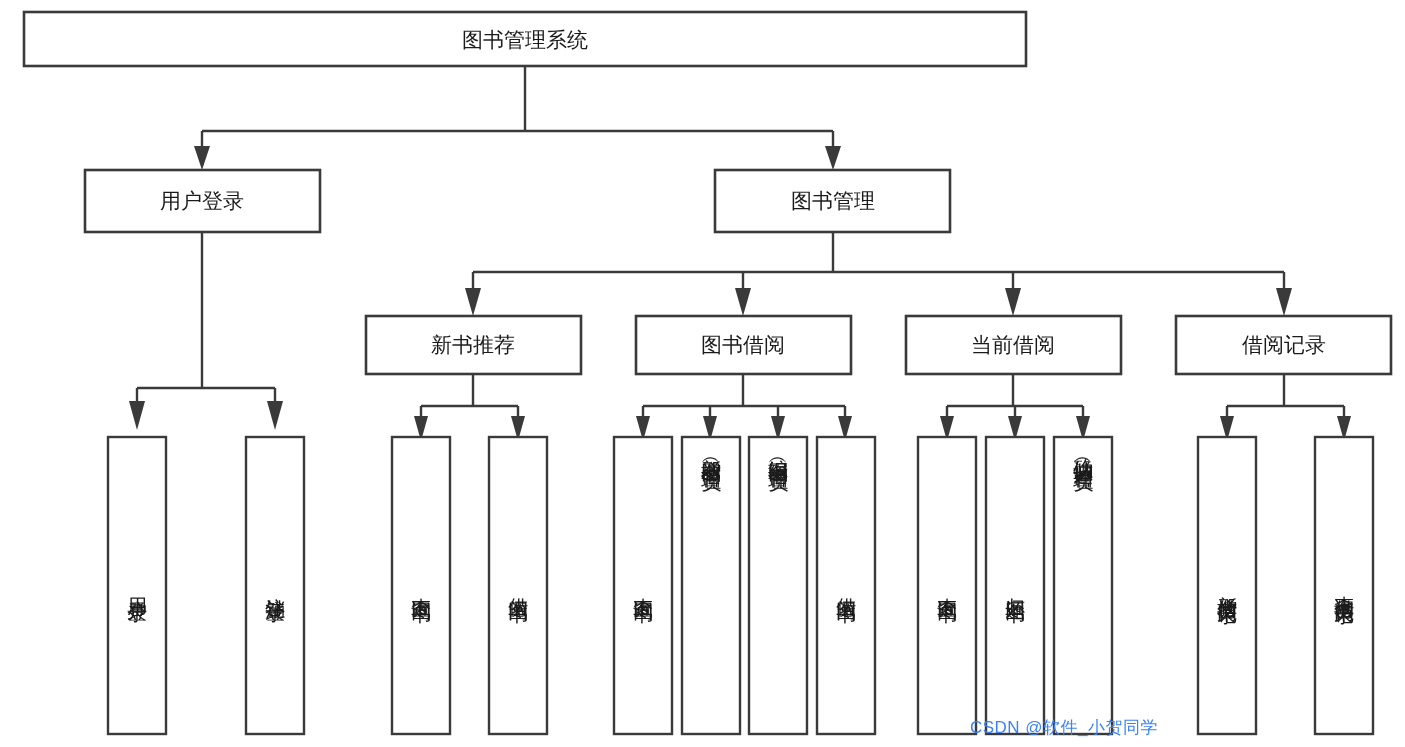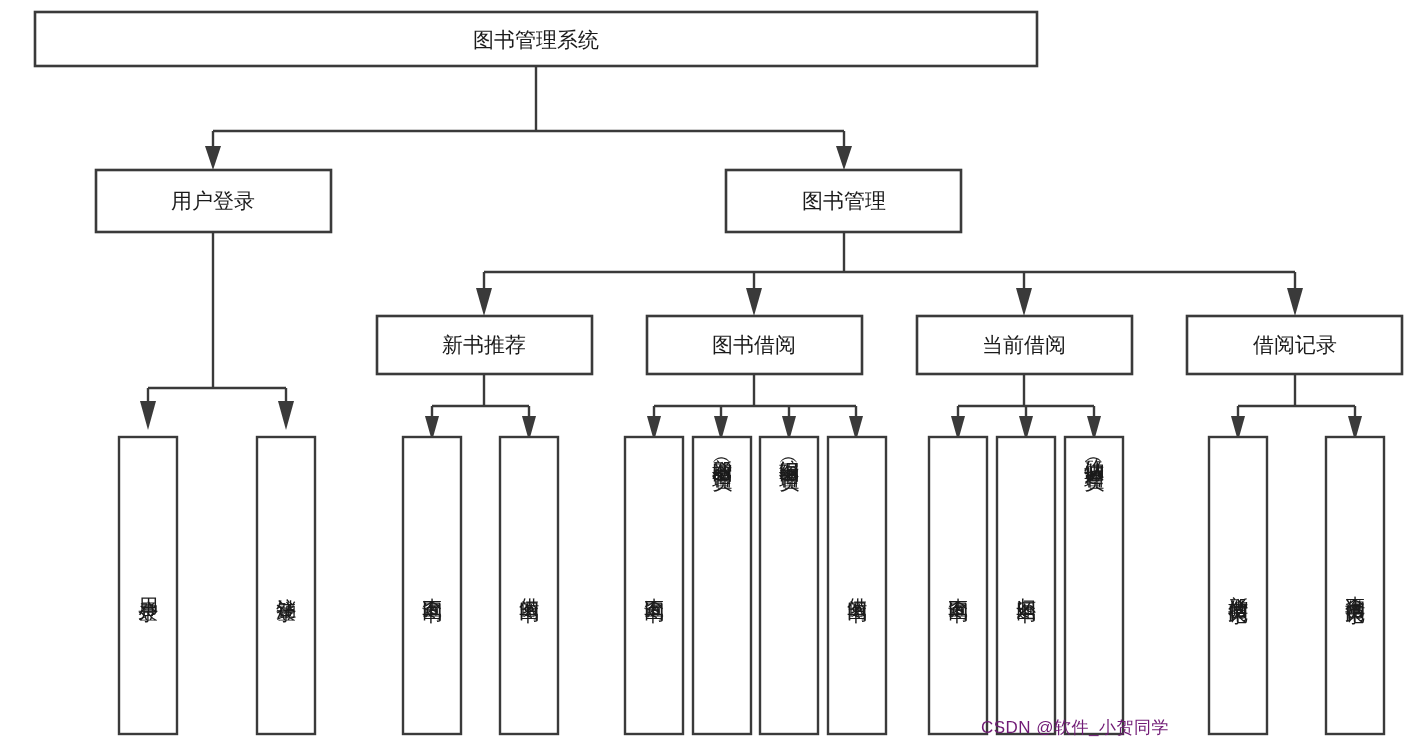--- a/index.html
+++ b/index.html
@@ -9,21 +9,21 @@
   }
   body {
     width: 1405px;
     height: 747px;
     font-family: "Liberation Sans", "DejaVu Sans", sans-serif;
     overflow: hidden;
     position: relative;
   }
   #diagram-root {
     position: absolute;
-    left: 15px;
+    left: 4px;
     top: 0;
     width: 1166px;
     height: 747px;
     text-decoration: underline;
   }
   svg.flow {
     display: block;
     width: 1405px;
     height: 747px;
   }
@@ -70,21 +70,21 @@
     color: #1b1b1b;
     white-space: nowrap;
     text-align: center;
   }
   #watermark {
     position: absolute;
     right: 12px;
     bottom: 8px;
     font-family: "Liberation Sans", "DejaVu Sans", sans-serif;
     font-size: 17px;
-    color: #701a75;
+    color: #3b82f6;
     letter-spacing: 0.5px;
     white-space: nowrap;
   }
 </style>
 </head>
 <body>
 
 <div id="diagram-root">
 
   <svg class="flow" viewBox="0 0 1405 747">

